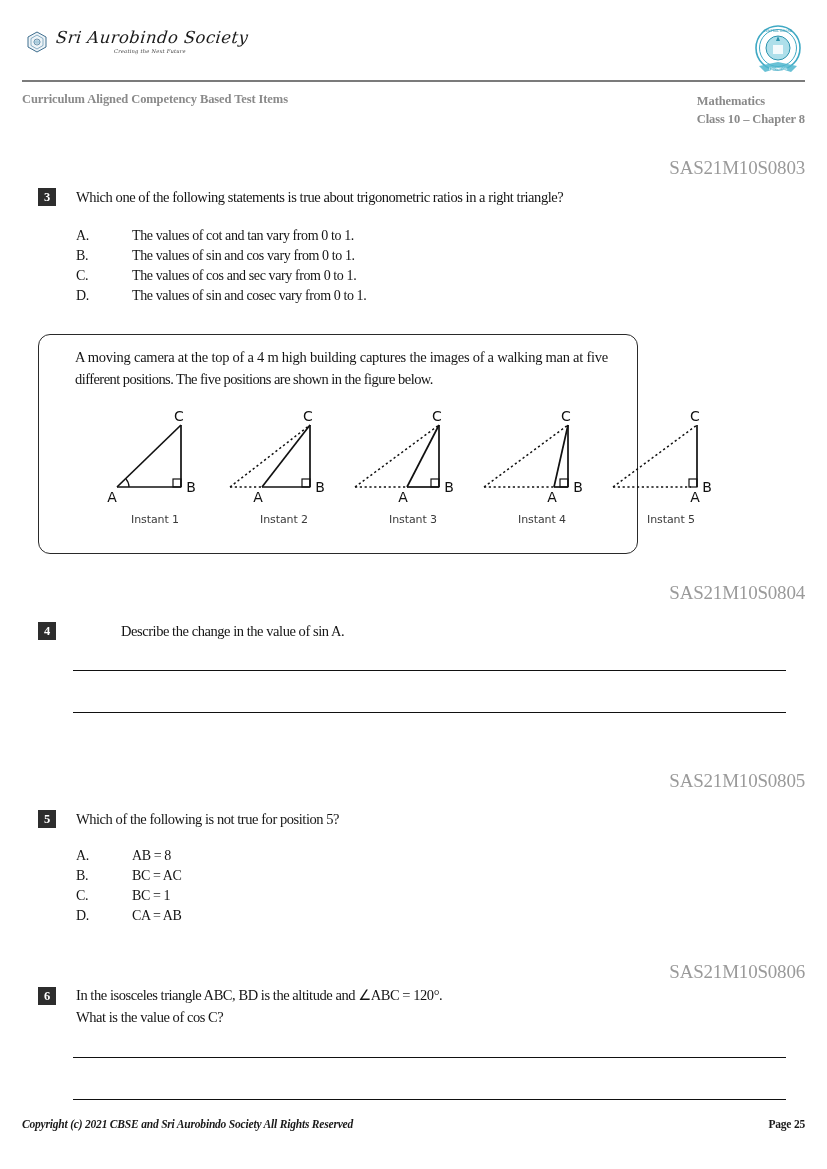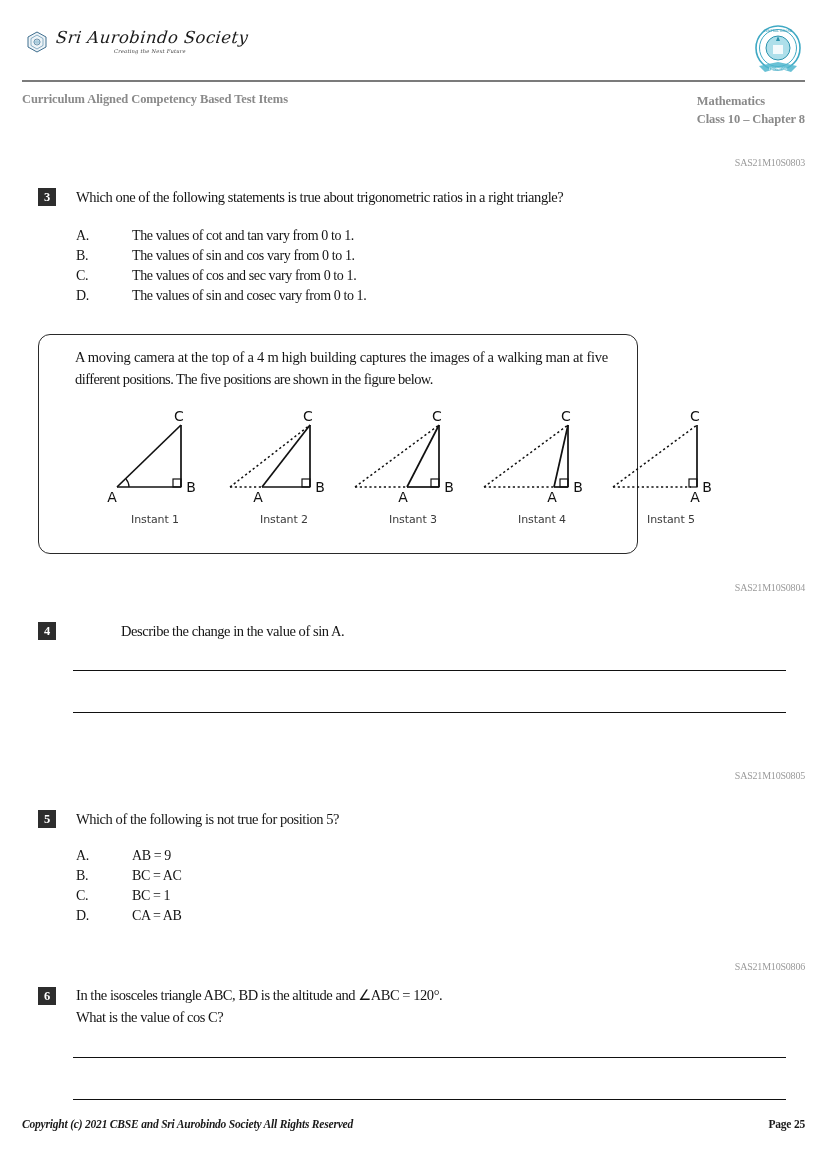--- a/index.html
+++ b/index.html
@@ -106,21 +106,21 @@
     top: 0;
     text-align: left;
     line-height: 1.45;
   }
 
   
   .sas-code {
     position: absolute;
     right: 22px;
     font-family: "Liberation Serif", serif;
-    font-size: 10px;
+    font-size: 19px;
     color: #9a9a9a;
     letter-spacing: -0.2px;
     white-space: nowrap;
   }
 
   .qnum {
     position: absolute;
     width: 18px;
     height: 18px;
     background: #2d2d2d;
@@ -389,21 +389,21 @@
   <div class="qtext" style="left:76px; top:620px;margin-left:45px;">Describe the change in the value of sin A.</div>
   <div class="ans-line" style="left:73px; top:670px; width:713px;"></div>
   <div class="ans-line" style="top:712px; left:73px; width:713px;"></div>
 
   <div class="sas-code" style="top:770px;">SAS21M10S0805</div>
   <div class="qnum" style="left:38px; top:810px;">5</div>
   <div class="qtext" style="left:76px; top:808px;">Which of the following is not true for position 5?</div>
 
   <div class="opt-row" style="left:76px; top:848px;">
     <span class="lbl">A.</span>
-    <span class="body">AB = 9</span>
+    <span class="body">AB = 8</span>
   </div>
   <div class="opt-row" style="left:76px; top:868px;">
     <span class="lbl">B.</span>
     <span class="body">BC = AC</span>
   </div>
   <div class="opt-row" style="left:76px; top:888px;">
     <span class="lbl">C.</span>
     <span class="body">BC = 1</span>
   </div>
   <div class="opt-row" style="left:76px; top:908px;">

